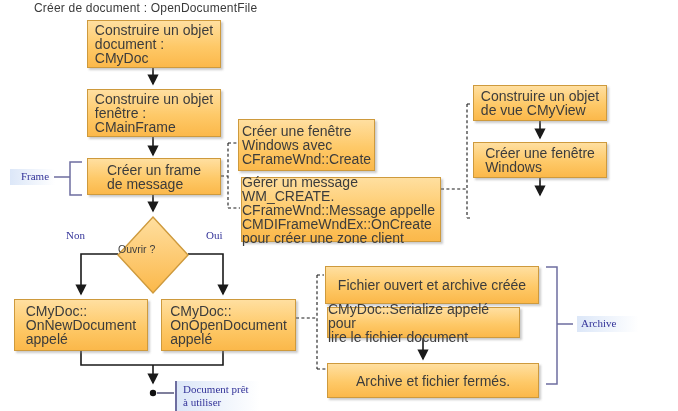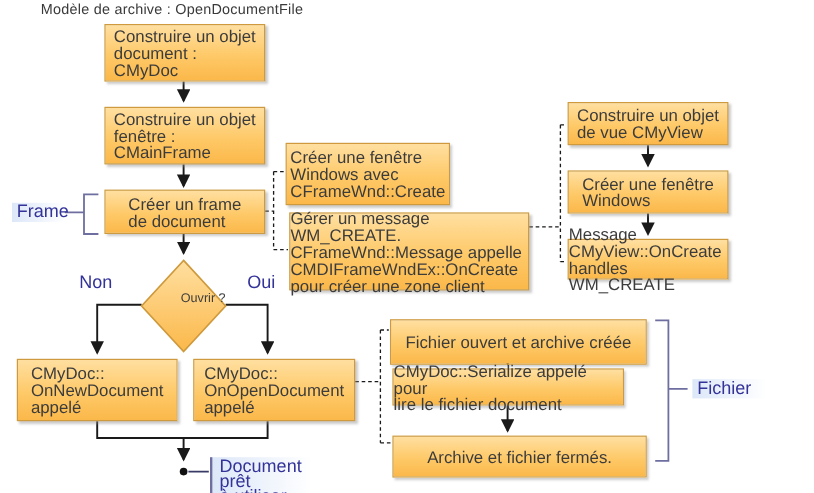--- a/index.html
+++ b/index.html
@@ -16,26 +16,27 @@
     position:absolute;box-sizing:border-box;
     background:linear-gradient(180deg,var(--box-top,#FFDFA0) 0%,var(--box-mid,#FEC968) 55%,var(--box-bottom,#FBB84A) 100%);
     border:1px solid var(--box-border,#CE9A3D);
     box-shadow:2px 2px 2px var(--box-shadow-c,rgba(140,140,140,.45));
     color:var(--node-text,#3C3C3C);
     font-size:14px;line-height:14px;
     display:flex;align-items:center;justify-content:center;
     text-align:left;white-space:pre-line;
   }
   .diamond-label{
-    position:absolute;left:118px;top:243px;width:70px;text-align:right;
+    position:absolute;left:118px;top:243px;width:70px;text-align:left;
     font-size:10.5px;color:var(--node-text,#3C3C3C);white-space:nowrap;
   }
   .blue-label{
-    position:absolute;color:var(--navy,#339);font-size:15px;line-height:13px;
+    position:absolute;color:var(--navy,#339);font-size:11px;line-height:13px;
     white-space:pre-line;
+    font-family:Liberation Serif, serif;
   }
   .tinted{
     background:linear-gradient(90deg,var(--label-bg,#DCE7F8) 0%,rgba(255,255,255,0) 92%);
     padding:1px 3px 2px 4px;
   }
   .ready{
     border-left:2px solid var(--bracket,#6E6EA0);
     padding:2px 4px 3px 6px;line-height:12.5px;
   }
   .arrow-line{stroke:var(--line,#1a1a1a);stroke-width:1.6;fill:none;}
@@ -80,58 +81,56 @@
 
     <circle class="end-dot" cx="153" cy="393" r="3.2"></circle>
     <path class="dot-connector" d="M157 393 H174"></path>
 
     <path class="bracket-line" d="M82 162 H70 V195 H82 M54 177 H70"></path>
     <path class="bracket-line" d="M546 267 H557 V384 H546 M557 324 H573"></path>
 
     <polygon class="diamond-shape" points="153,217 188,255 153,293 118,255"></polygon>
   </svg>
 
-  <div class="title">Modèle de archive : OpenDocumentFile</div>
+  <div class="title">Créer de document : OpenDocumentFile</div>
 
   <div class="node" style="left:87px;top:20px;width:134px;height:48px;">Construire un objet
 document :
 CMyDoc</div>
   <div class="node" style="left:87px;top:89px;width:134px;height:48px;">Construire un objet
 fenêtre :
 CMainFrame</div>
   <div class="node" style="left:87px;top:158px;width:134px;height:37px;">Créer un frame
-de document</div>
+de message</div>
   <div class="diamond-label">Ouvrir ?</div>
   <div class="node" style="left:14px;top:299px;width:134px;height:52px;">CMyDoc::
 OnNewDocument
 appelé</div>
   <div class="node" style="left:161px;top:299px;width:135px;height:52px;">CMyDoc::
 OnOpenDocument
 appelé</div>
 
   <div class="node" style="left:238px;top:119px;width:137px;height:52px;">Créer une fenêtre
 Windows avec
 CFrameWnd::Create</div>
   <div class="node" style="left:241px;top:177px;width:200px;height:65px;">Gérer un message WM_CREATE.
 CFrameWnd::Message appelle
 CMDIFrameWndEx::OnCreate
 pour créer une zone client</div>
 
   <div class="node" style="left:473px;top:85px;width:134px;height:36px;">Construire un objet
 de vue CMyView</div>
   <div class="node" style="left:473px;top:142px;width:134px;height:36px;">Créer une fenêtre
 Windows</div>
-  <div class="node" style="left:473px;top:199px;width:134px;height:34px;">Message CMyView::OnCreate
-handles WM_CREATE</div>
 
   <div class="node" style="left:325px;top:266px;width:214px;height:38px;">Fichier ouvert et archive créée</div>
   <div class="node" style="left:327px;top:307px;width:193px;height:31px;">CMyDoc::Serialize appelé pour
 lire le fichier document</div>
   <div class="node" style="left:327px;top:363px;width:212px;height:35px;">Archive et fichier fermés.</div>
 
   <div class="blue-label tinted" style="left:10px;top:169px;width:42px;text-align:center;">Frame</div>
   <div class="blue-label" style="left:66px;top:229px;">Non</div>
   <div class="blue-label" style="left:206px;top:229px;">Oui</div>
-  <div class="blue-label tinted" style="left:577px;top:316px;width:60px;">Fichier</div>
+  <div class="blue-label tinted" style="left:577px;top:316px;width:60px;">Archive</div>
   <div class="blue-label tinted ready" style="left:175px;top:381px;width:80px;">Document prêt
 à utiliser</div>
 
 </div>
 
 </body></html>

